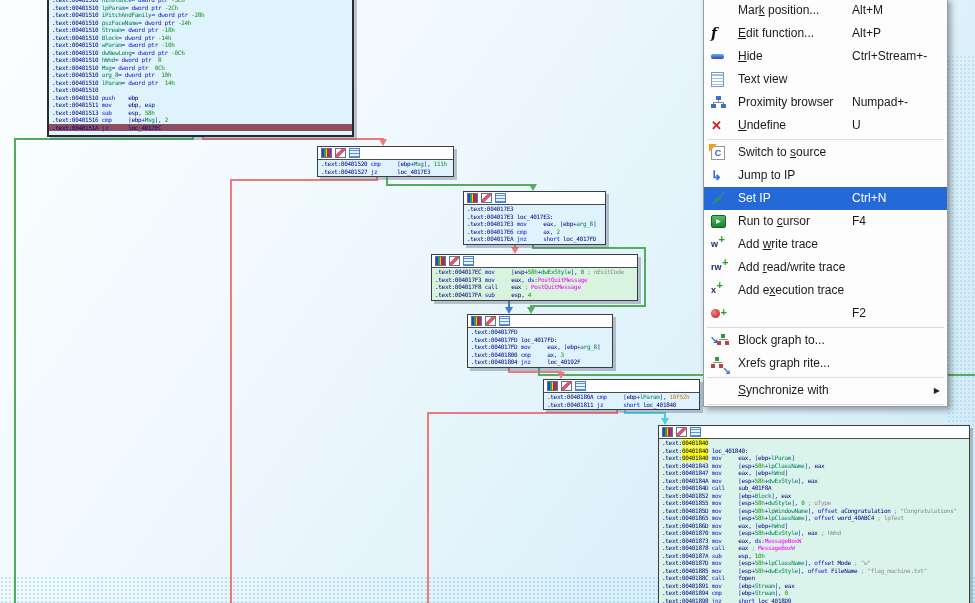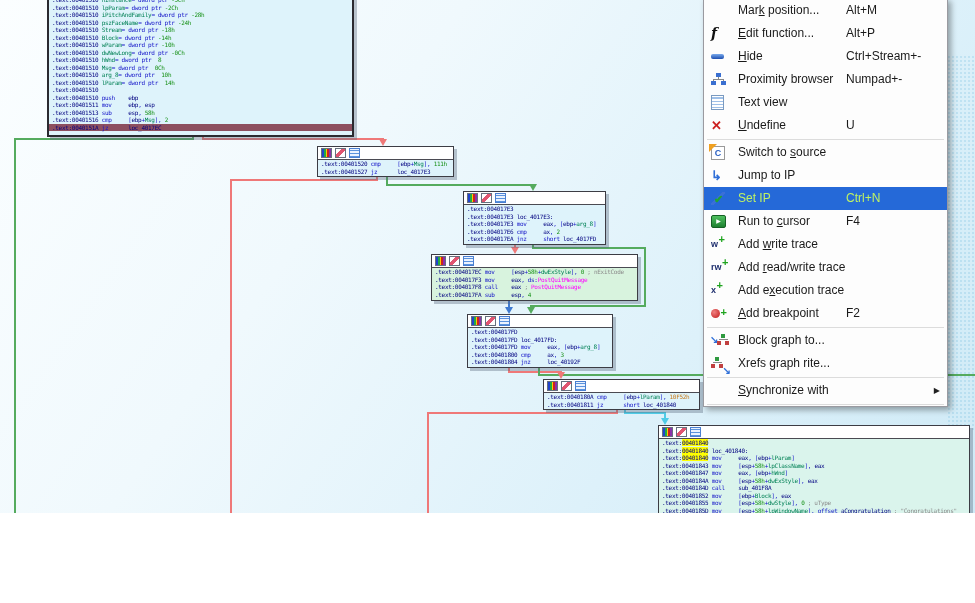--- a/index.html
+++ b/index.html
@@ -1,17 +1,17 @@
 <!DOCTYPE html>
 <html><head>
 <meta charset="utf-8">
 <style>
   html,body{margin:0;padding:0;}
   body{width:975px;height:603px;overflow:hidden;font-family:"Liberation Sans",sans-serif;}
-  #stage{position:relative;width:975px;height:513px;overflow:hidden;
+  #stage{position:relative;width:975px;height:603px;overflow:hidden;
     background:linear-gradient(125deg,#fbfeff 0%,#f0f9fd 35%,#ddf1fa 70%,#cfeaf6 100%);}
   .texture{position:absolute;background-image:radial-gradient(circle,rgba(110,185,220,.45) 1px,transparent 1.4px);background-size:4px 4px;}
   
   .edge{position:absolute;}
   .arrow{position:absolute;width:0;height:0;border-left:4px solid transparent;border-right:4px solid transparent;border-top:7px solid #000;}
   
   .node{position:absolute;border:1px solid #3c3c44;box-shadow:3px 3px 0 rgba(90,105,125,.38);overflow:hidden;z-index:10;}
   .node.sel{border-width:2px;border-color:#2a2a30;}
   .ntitle{height:12px;background:#ffffff;border-bottom:1px solid #4a4a52;display:flex;align-items:center;gap:3px;padding-left:3px;}
   .ti{width:9px;height:8px;border:1px solid #66707e;background:#fff;display:inline-block;}
@@ -21,24 +21,24 @@
   .code-line{height:7.5px;line-height:7.5px;padding-left:3px;white-space:pre;
     font-family:"DejaVu Sans Mono","Liberation Mono",monospace;font-size:6px;letter-spacing:-0.3px;}
   .code-line.hl{background:#8d4f5f;}
   .c-a{color:#000080}.c-m{color:#1414c8}.c-r{color:#000080}.c-n{color:#169016}
   .c-v{color:#008055}.c-i{color:#ff00ff}.c-c{color:#8b8b8b}
   .c-o{color:#c87818}.c-y{background:#ffff00;color:#000080}
   
   #menu{position:absolute;left:703px;top:-2px;width:243px;background:#fdfdfd;
     border:1px solid #9a9aa0;box-shadow:3px 3px 6px rgba(0,0,0,.35);z-index:50;}
   .menu-item{position:relative;height:23px;line-height:23px;font-size:12px;color:#1a1a1a;cursor:default;}
-  .menu-item.hl{background:#2569d8;color:#bef264;}
+  .menu-item.hl{background:#2569d8;color:#ffffff;}
   .mi-label{display:block;margin-left:34px;white-space:nowrap;}
   .mi-label u{text-decoration:underline;}
-  .mi-shortcut{position:absolute;left:142px;top:0;white-space:nowrap;}
+  .mi-shortcut{position:absolute;left:148px;top:0;white-space:nowrap;}
   .mi-icon{position:absolute;left:7px;top:0;width:20px;height:23px;display:flex;align-items:center;justify-content:flex-start;}
   .mi-sub{position:absolute;right:7px;top:0;font-size:8px;color:#222;}
   .menu-sep{height:4px;display:flex;align-items:center;}
   .menu-sep b{display:block;height:1px;width:100%;margin:0 3px;background:#dcdcdc;}
   
   .ic{display:inline-block;}
   .ic-f{font-family:"DejaVu Serif",serif;font-style:italic;font-weight:bold;font-size:14px;color:#101010;}
   .ic-hide{width:13px;height:5px;border-radius:2px;background:linear-gradient(#79a9ec,#1d4fb0);}
   .ic-page{width:11px;height:13px;background:#fff;border:1px solid #7a9ac0;
     background-image:repeating-linear-gradient(0deg,#9fc0e8 0 1px,transparent 1px 3px);background-position:0 2px;}
@@ -237,33 +237,33 @@
       </div>
       <div class="menu-item">
         <span class="mi-icon">
           <span class="ic ic-hide"></span>
         </span>
         <span class="mi-label"><u>H</u>ide</span>
         <span class="mi-shortcut">Ctrl+Stream+-</span>
       </div>
       <div class="menu-item">
         <span class="mi-icon">
+          <span class="ic ic-page"></span>
+        </span>
+        <span class="mi-label">Text view</span>
+      </div>
+      <div class="menu-item">
+        <span class="mi-icon">
           <span class="ic ic-tree"></span>
         </span>
         <span class="mi-label">Proximity browser</span>
         <span class="mi-shortcut">Numpad+-</span>
       </div>
       <div class="menu-item">
         <span class="mi-icon">
-          <span class="ic ic-page"></span>
-        </span>
-        <span class="mi-label">Text view</span>
-      </div>
-      <div class="menu-item">
-        <span class="mi-icon">
           <span class="ic ic-x">✕</span>
         </span>
         <span class="mi-label"><u>U</u>ndefine</span>
         <span class="mi-shortcut">U</span>
       </div>
       <div class="menu-sep">
         <b></b>
       </div>
       <div class="menu-item">
         <span class="mi-icon">
@@ -306,21 +306,20 @@
       <div class="menu-item">
         <span class="mi-icon">
           <span class="ic ic-trace">x</span>
         </span>
         <span class="mi-label">Add e<u>x</u>ecution trace</span>
       </div>
       <div class="menu-item">
         <span class="mi-icon">
           <span class="ic ic-bp"></span>
         </span>
-        <span class="mi-label"><u>A</u>dd breakpoint</span>
         <span class="mi-shortcut">F2</span>
       </div>
       <div class="menu-sep">
         <b></b>
       </div>
       <div class="menu-item">
         <span class="mi-icon">
           <span class="ic ic-xto">
             <b class="xarr">↘</b>
             <b class="xtree"></b>

